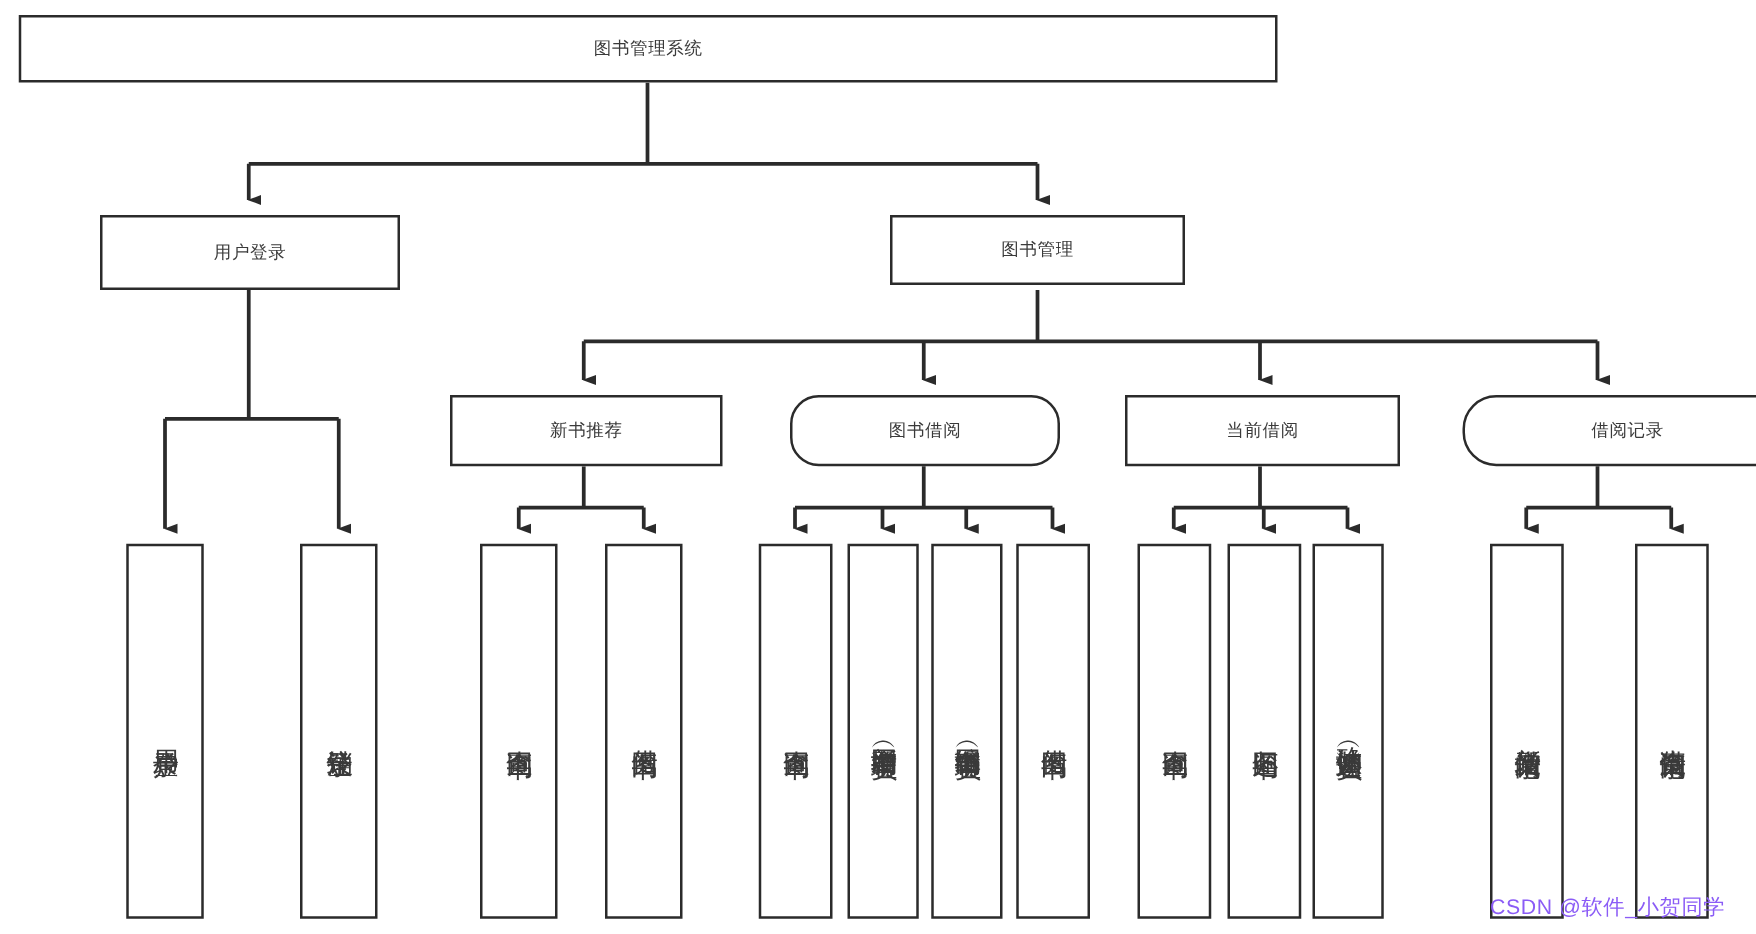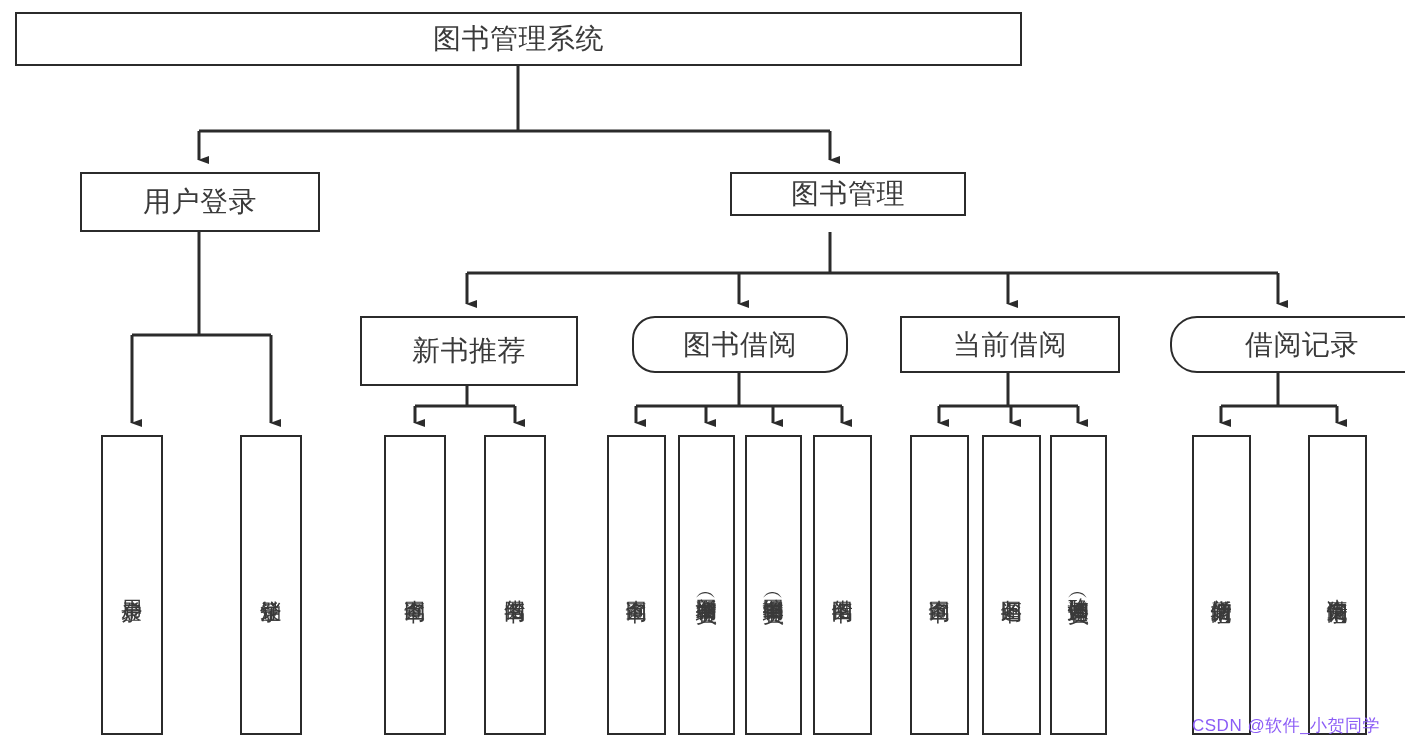--- a/index.html
+++ b/index.html
@@ -31,21 +31,21 @@
     background: #ffffff;
     border: 2px solid #2b2b2b;
     display: flex;
     align-items: center;
     justify-content: center;
     color: #3a3a3a;
     line-height: 1.12;
   }
   .node.horiz {
     writing-mode: horizontal-tb;
-    font-size: 28px;
+    font-size: 14px;
     letter-spacing: 0.5px;
     align-items: center;
   }
   .node.vert {
     writing-mode: vertical-rl;
     text-orientation: upright;
     font-size: 21px;
     letter-spacing: 1px;
     padding: 4px 0;
   }
@@ -123,25 +123,25 @@
     </g>
   </svg>
 
   <div class="node horiz node-root" style="left:15px; top:12px; width:1007px; height:54px;">
     <span class="lbl">图书管理系统</span>
   </div>
 
   <div class="node horiz" style="left:80px; top:172px; width:240px; height:60px;">
     <span class="lbl">用户登录</span>
   </div>
-  <div class="node horiz" style="left:712px; top:172px; width:236px; height:44px;margin-left:18px;">
+  <div class="node horiz" style="left:712px; top:172px; width:236px; height:56px;">
     <span class="lbl">图书管理</span>
   </div>
 
-  <div class="node horiz" style="left:360px; top:316px; width:218px; height:70px;">
+  <div class="node horiz" style="left:360px; top:316px; width:218px; height:57px;">
     <span class="lbl">新书推荐</span>
   </div>
   <div class="node horiz" style="left:632px; top:316px; width:216px; height:57px;border-radius:23px;">
     <span class="lbl">图书借阅</span>
   </div>
   <div class="node horiz" style="left:900px; top:316px; width:220px; height:57px;">
     <span class="lbl">当前借阅</span>
   </div>
   <div class="node horiz" style="left:1170px; top:316px; width:264px; height:57px;border-radius:27px;">
     <span class="lbl">借阅记录</span>

